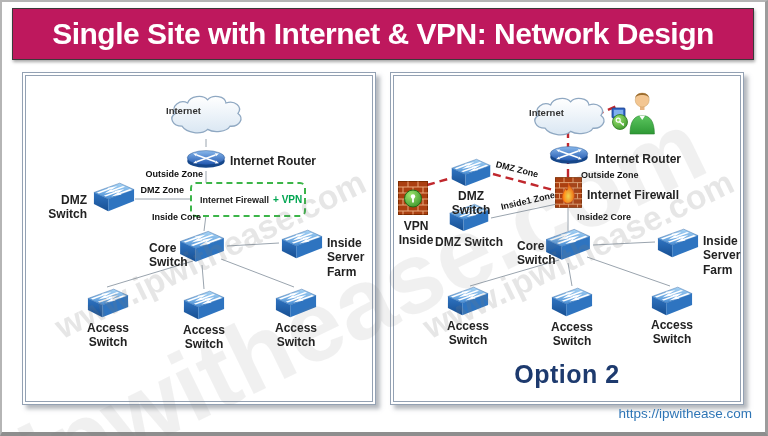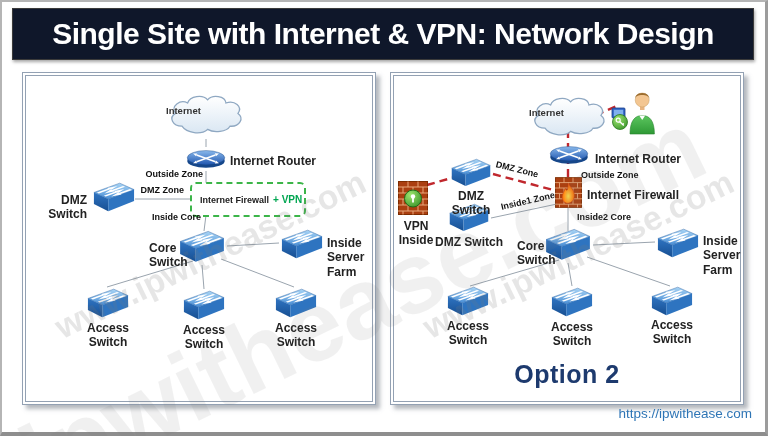--- a/index.html
+++ b/index.html
@@ -3,21 +3,21 @@
 <meta charset="utf-8">
 <style>
   html,body{margin:0;padding:0;}
   body{
     width:768px;height:436px;position:relative;overflow:hidden;
     background:#ffffff;font-family:"Liberation Sans",sans-serif;
   }
   .page-frame{position:absolute;inset:0;border:2px solid #b5b5b5;
     border-right:3px solid #9c9c9c;border-bottom:4px solid #8e8e8e;background:#fff;}
   .title-bar{position:absolute;left:12px;top:8px;width:740px;height:50px;
-    background:#0f172a;border:1px solid #3a3a3a;display:flex;align-items:center;justify-content:center;
+    background:#be185d;border:1px solid #3a3a3a;display:flex;align-items:center;justify-content:center;
     color:#ffffff;font-size:30px;font-weight:bold;letter-spacing:-0.5px;
     box-shadow:1px 2px 3px rgba(0,0,0,.35);}
   .panel{position:absolute;top:72px;width:352px;height:331px;background:#ffffff;
     border:1px solid #93a1b3;
     box-shadow:inset 0 0 0 2px #ffffff, inset 0 0 0 3px #93a1b3, 4px 4px 4px rgba(110,118,130,.5);}
   .panel-1{left:22px;}
   .panel-2{left:390px;}
   svg.lines{position:absolute;inset:0;width:100%;height:100%;z-index:1;}
   .node{position:absolute;z-index:2;line-height:0;}
   .lbl{position:absolute;z-index:3;font-size:12px;font-weight:600;color:#222;line-height:1.2;}

